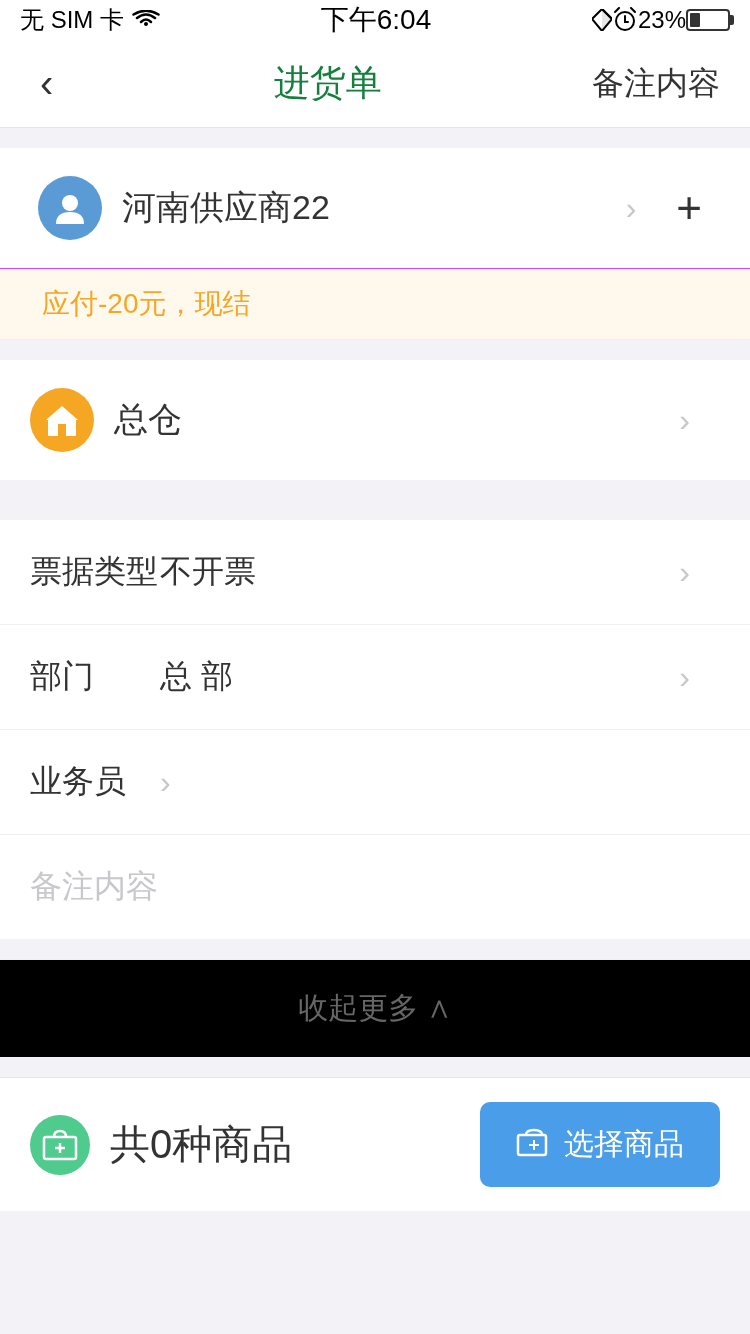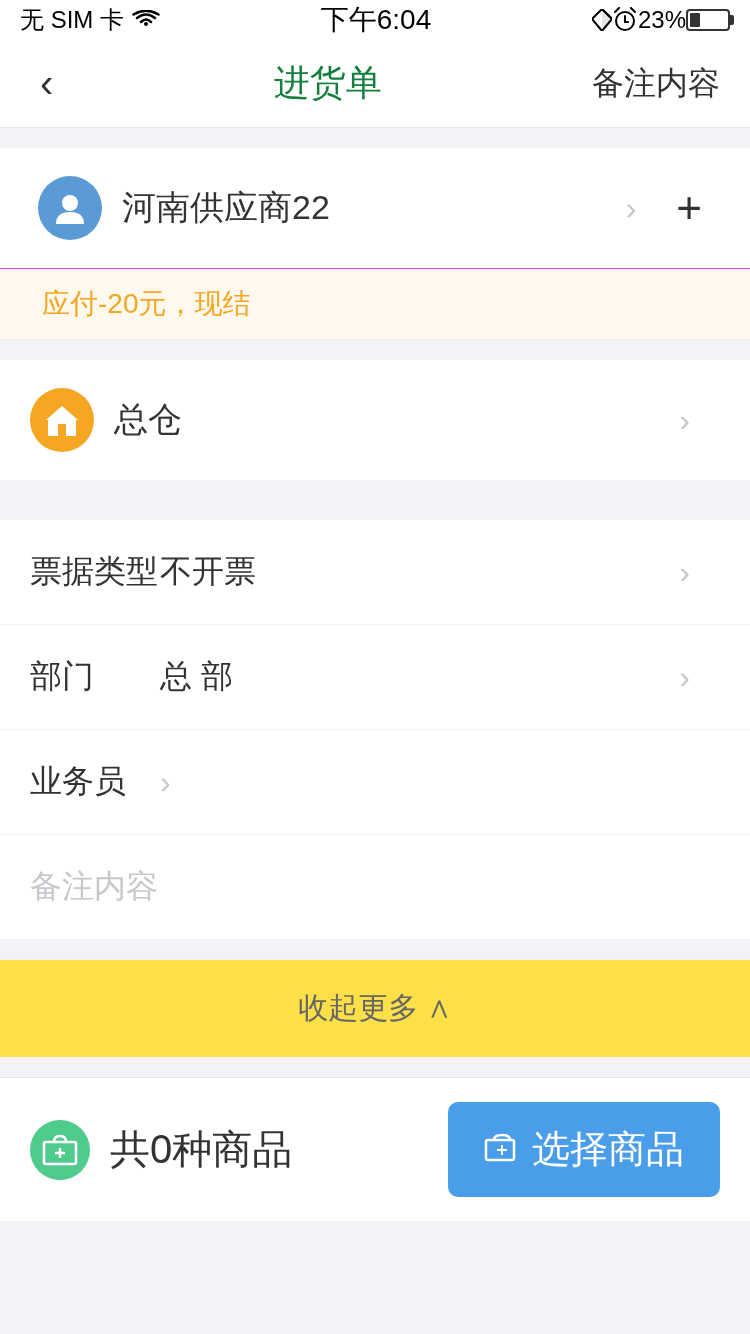--- a/index.html
+++ b/index.html
@@ -199,21 +199,21 @@
       color: #333;
     }
     .form-placeholder {
       flex: 1;
       font-size: 32px;
       color: #c7c7cc;
     }
 
     
     .collapse-row {
-      background: #fde047;
+      background: #000000;
       display: flex;
       align-items: center;
       justify-content: center;
       padding: 28px 30px;
       border-top: 1px solid #f0f0f0;
       margin-top: 20px;
       cursor: pointer;
     }
     .collapse-text {
       font-size: 30px;
@@ -241,21 +241,21 @@
       flex-shrink: 0;
     }
     .product-count {
       flex: 1;
       font-size: 40px;
       color: #333;
     }
     .select-btn {
       background: #4a9de8;
       color: #fff;
-      font-size: 38px;
+      font-size: 30px;
       padding: 22px 36px;
       border-radius: 10px;
       display: flex;
       align-items: center;
       gap: 12px;
       cursor: pointer;
     }
 
     
     .gray-fill {

